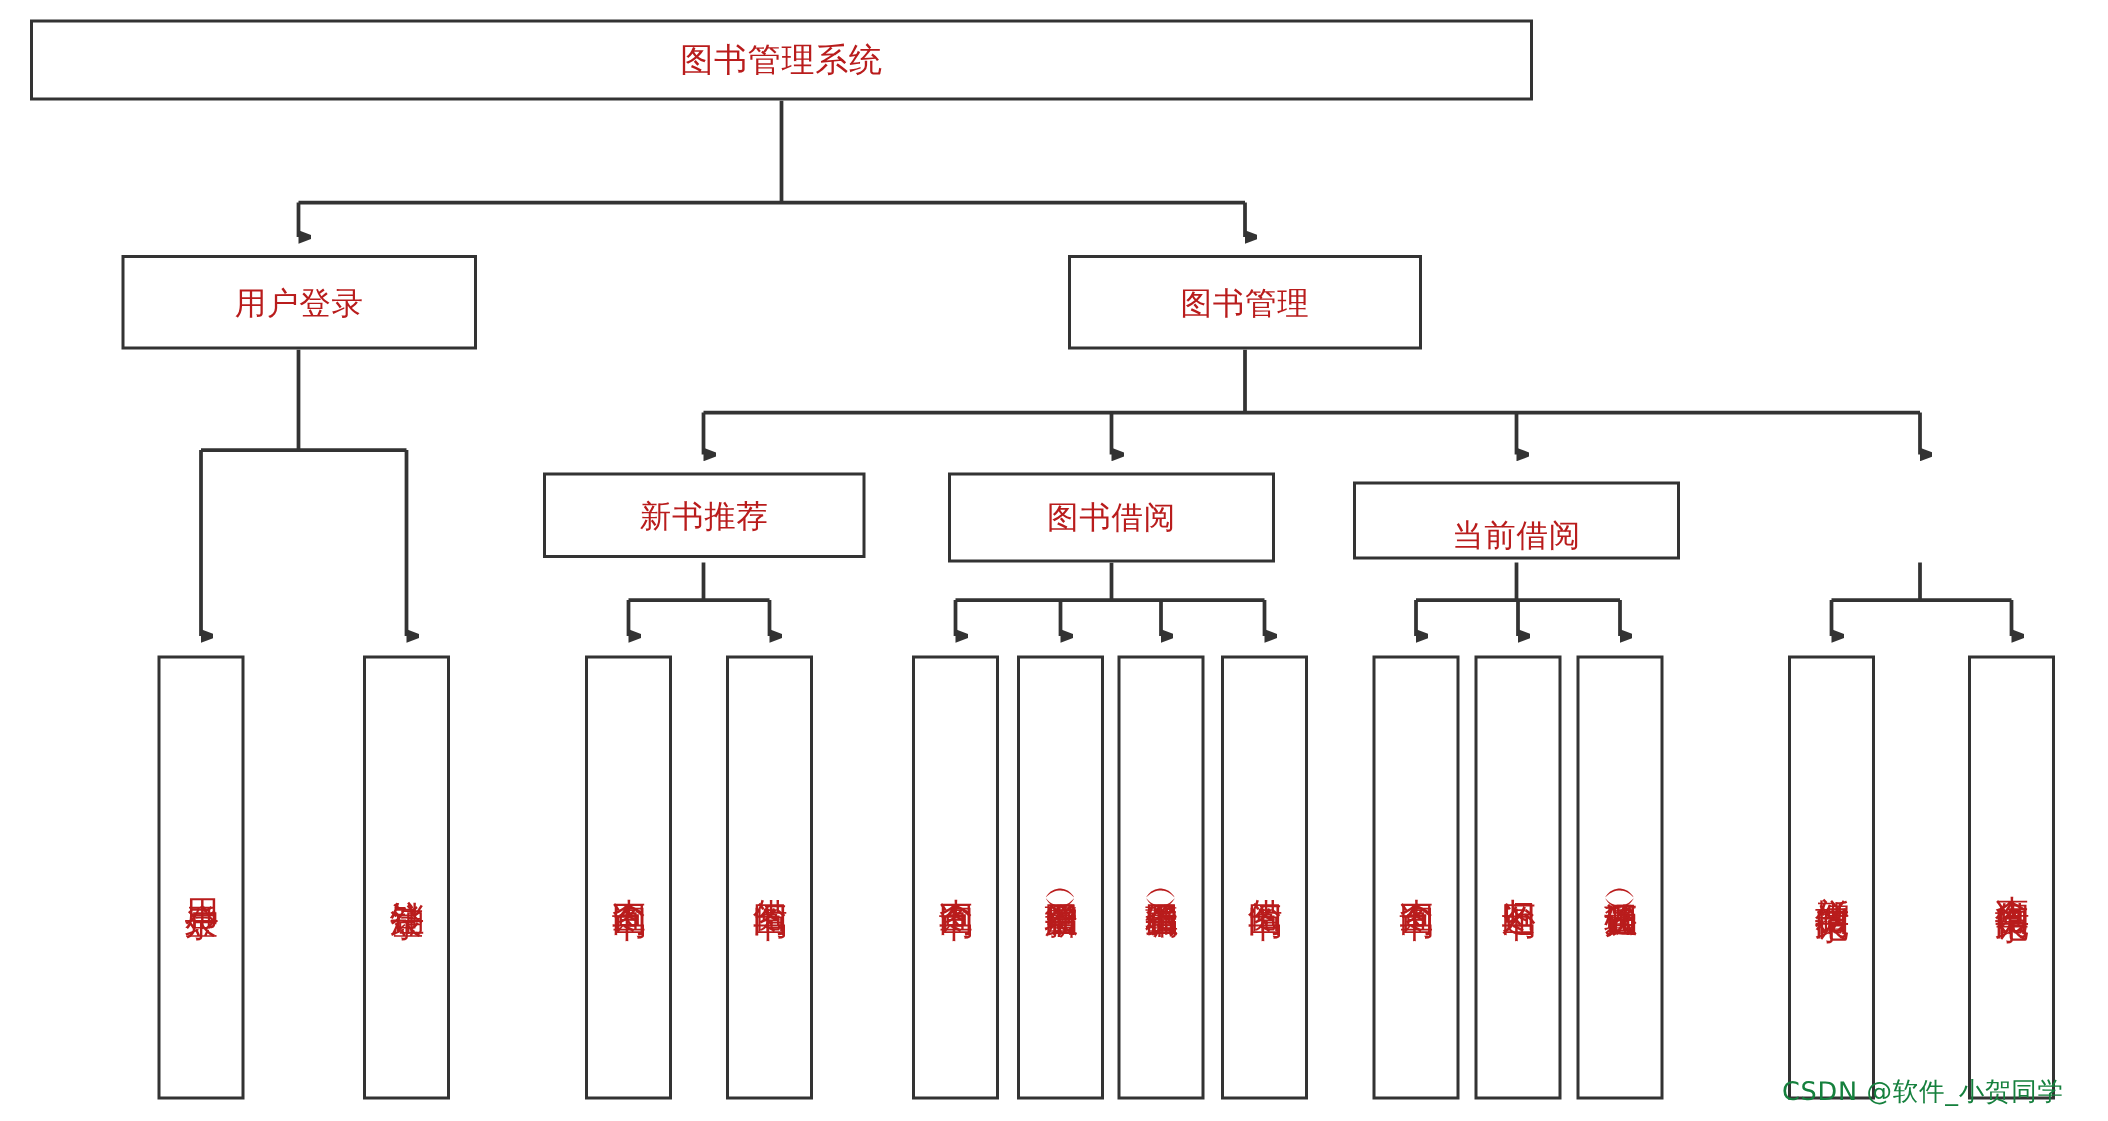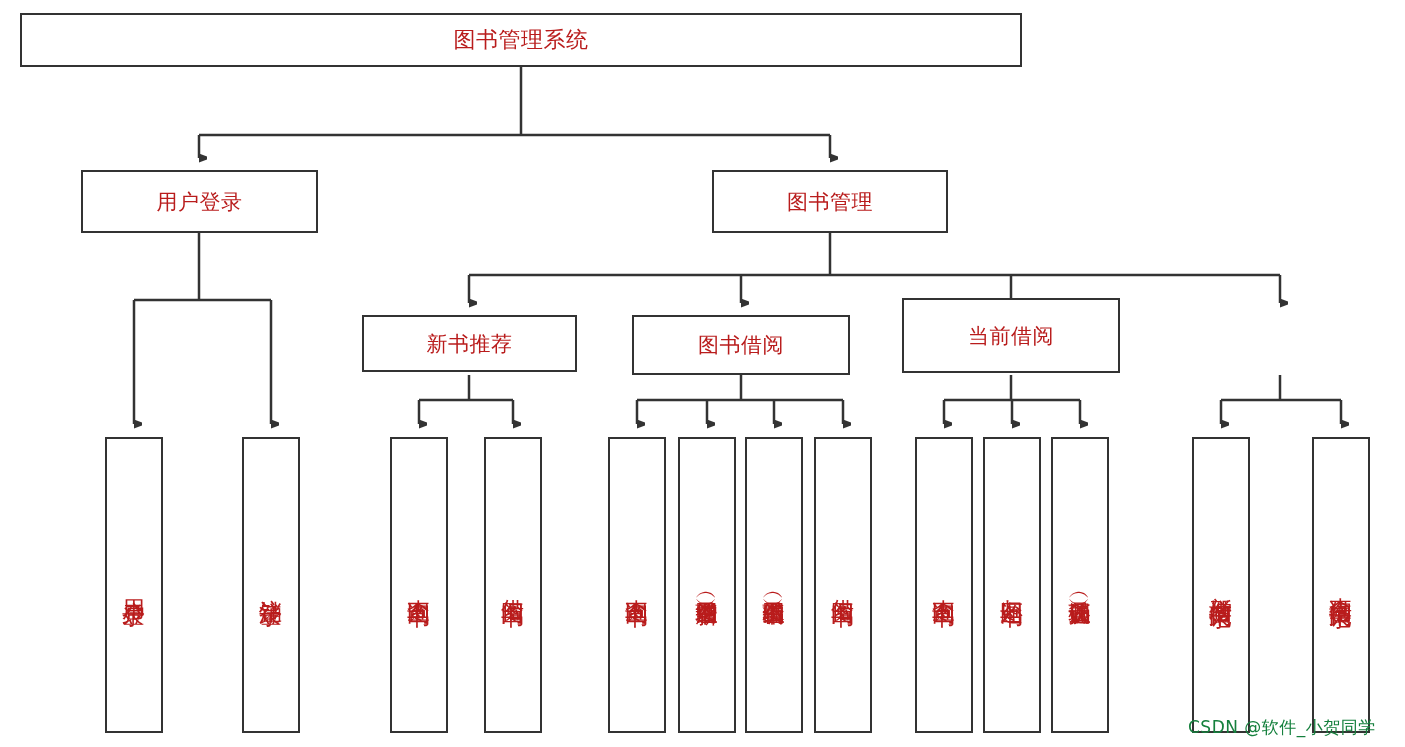--- a/index.html
+++ b/index.html
@@ -131,21 +131,21 @@
   <div class="node horiz" style="left:712px; top:170px; width:236px; height:63px;">
     <span>图书管理</span>
   </div>
 
   <div class="node horiz" style="left:362px; top:315px; width:215px; height:57px;">
     <span>新书推荐</span>
   </div>
   <div class="node horiz" style="left:632px; top:315px; width:218px; height:60px;">
     <span>图书借阅</span>
   </div>
-  <div class="node horiz" style="left:902px; top:298px; width:218px; height:75px;">
+  <div class="node horiz" style="left:902px; top:321px; width:218px; height:52px;align-items:flex-end;">
     <span>当前借阅</span>
   </div>
 
   <div class="node vert" style="left:105px; top:437px; width:58px; height:296px;">
     <span class="vtxt">用户登录</span>
   </div>
   <div class="node vert" style="left:242px; top:437px; width:58px; height:296px;">
     <span class="vtxt">注销登录</span>
   </div>
 

